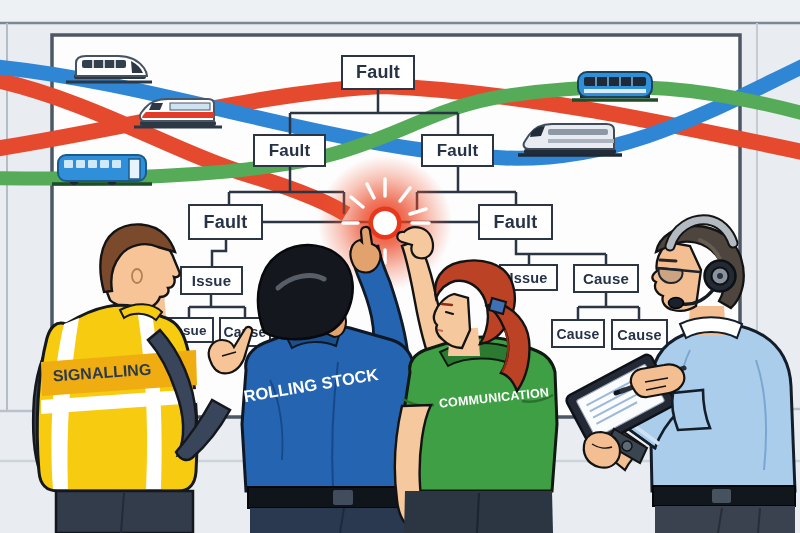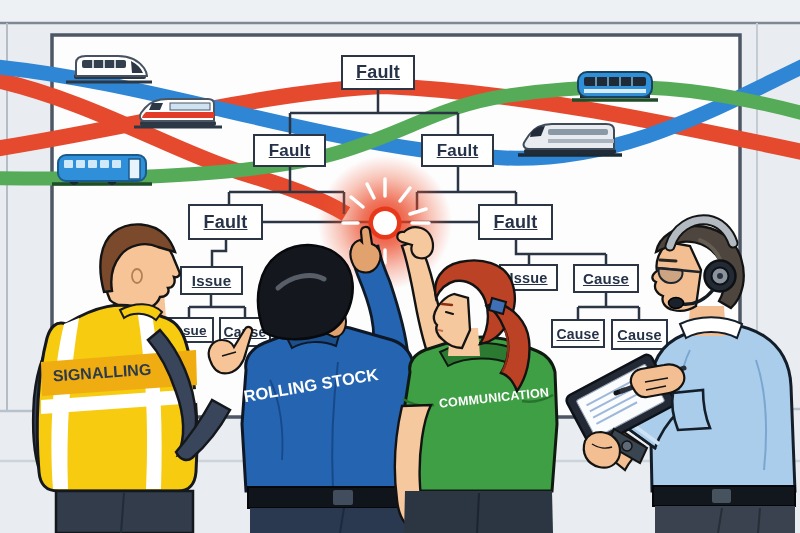--- a/index.html
+++ b/index.html
@@ -1,21 +1,21 @@
 <!DOCTYPE html>
 <html><head>
 <meta charset="utf-8">
 <style>
   html,body{margin:0;padding:0;background:#e9edf1;}
   .stage{position:relative;width:800px;height:533px;overflow:hidden;
          font-family:"Liberation Sans","DejaVu Sans",sans-serif;}
   .layer{position:absolute;left:0;top:0;}
   .node{position:absolute;display:flex;align-items:center;justify-content:center;
         background:#ffffff;border:2.5px solid #2b3544;color:#263247;font-weight:bold;
-        box-sizing:border-box;z-index:2;letter-spacing:0.2px;text-decoration:underline;}
+        box-sizing:border-box;z-index:2;letter-spacing:0.2px;}
   .burst-glow{position:absolute;left:313px;top:151px;width:144px;height:144px;z-index:3;
         background:radial-gradient(circle,rgba(232,55,25,0.95) 0%,rgba(234,64,30,0.72) 22%,
                    rgba(238,85,45,0.34) 45%,rgba(240,95,55,0) 66%);}
   .people{z-index:4;}
   .shirt-label{position:absolute;z-index:5;text-align:center;font-weight:bold;
         transform-origin:center;white-space:nowrap;}
   #label-signalling{left:44px;top:364px;width:116px;font-size:16px;color:#2d3a4b;transform:rotate(-4deg);}
   #label-rolling{left:241px;top:376px;width:140px;font-size:16.5px;color:#ffffff;transform:rotate(-9.5deg);}
   #label-comm{left:436px;top:391px;width:116px;font-size:12.5px;color:#ffffff;transform:rotate(-6deg);letter-spacing:0.2px;}
 </style>

